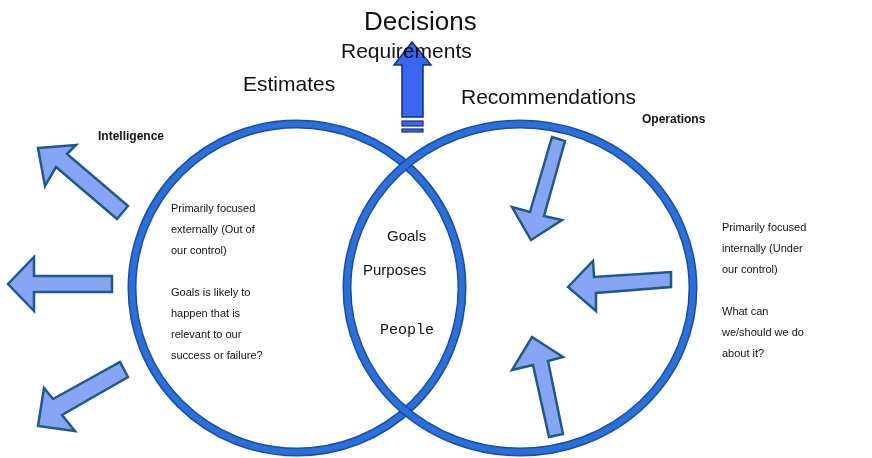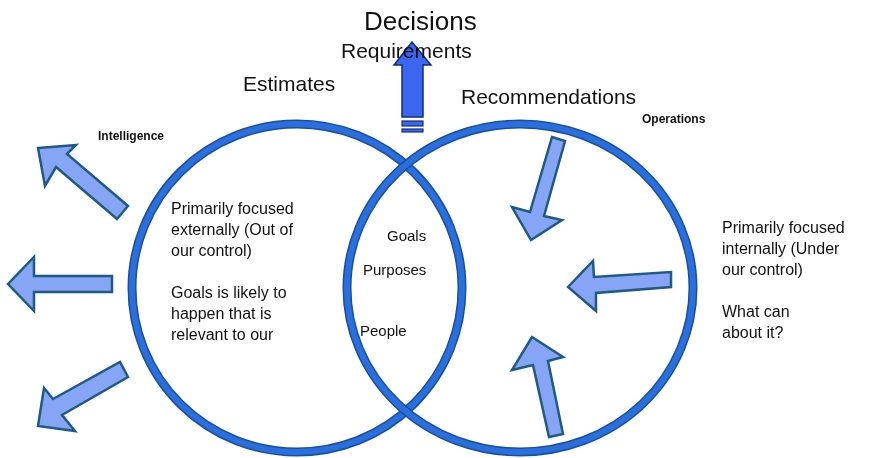--- a/index.html
+++ b/index.html
@@ -2,21 +2,21 @@
 <html><head>
   <meta charset="utf-8">
   <style>
     html, body { margin: 0; padding: 0; background: #ffffff; }
     body { width: 872px; height: 458px; position: relative; overflow: hidden; font-family: "Liberation Sans", sans-serif; color: #111; }
     svg.diagram { position: absolute; left: 0; top: 0; }
     .txt { position: absolute; white-space: nowrap; line-height: 1; }
     .top-label { font-size: 26px; }
     .ital { font-size: 21px; }
     .heading { font-weight: bold; font-size: 12px; }
-    .body-block { position: absolute; font-size: 16px; line-height: 21px; white-space: nowrap; }
+    .body-block { position: absolute; font-size: 11px; line-height: 21px; white-space: nowrap; }
     .body-block p { margin: 0; }
     .gap { height: 21px; }
     .center-word { font-size: 15px; }
   </style>
 </head>
 <body>
 
 <svg class="diagram" width="872" height="458" viewBox="0 0 872 458">
 
   <ellipse cx="297" cy="288" rx="165" ry="164" fill="none" stroke="#1b4f9a" stroke-width="9"></ellipse>
@@ -47,27 +47,29 @@
 
 <div class="txt heading" style="left:98px; top:130px;">Intelligence</div>
 <div class="body-block" style="left:171px; top:198px;">
   <p>Primarily focused</p>
   <p>externally (Out of</p>
   <p>our control)</p>
   <div class="gap"></div>
   <p>Goals is likely to</p>
   <p>happen that is</p>
   <p>relevant to our</p>
+  <p>success or failure?</p>
 </div>
 
 <div class="txt center-word" style="left:387px; top:228px;">Goals</div>
 <div class="txt center-word" style="left:363px; top:262px;">Purposes</div>
-<div class="txt center-word" style="left:360px; top:323px;">People</div>
+<div class="txt center-word" style="left:380px; top:323px;font-family:Liberation Mono, monospace;">People</div>
 
 <div class="txt heading" style="left:642px; top:113px;">Operations</div>
 <div class="body-block" style="left:722px; top:217px;">
   <p>Primarily focused</p>
   <p>internally (Under</p>
   <p>our control)</p>
   <div class="gap"></div>
   <p>What can</p>
+  <p>we/should we do</p>
   <p>about it?</p>
 </div>
 
 </body></html>

